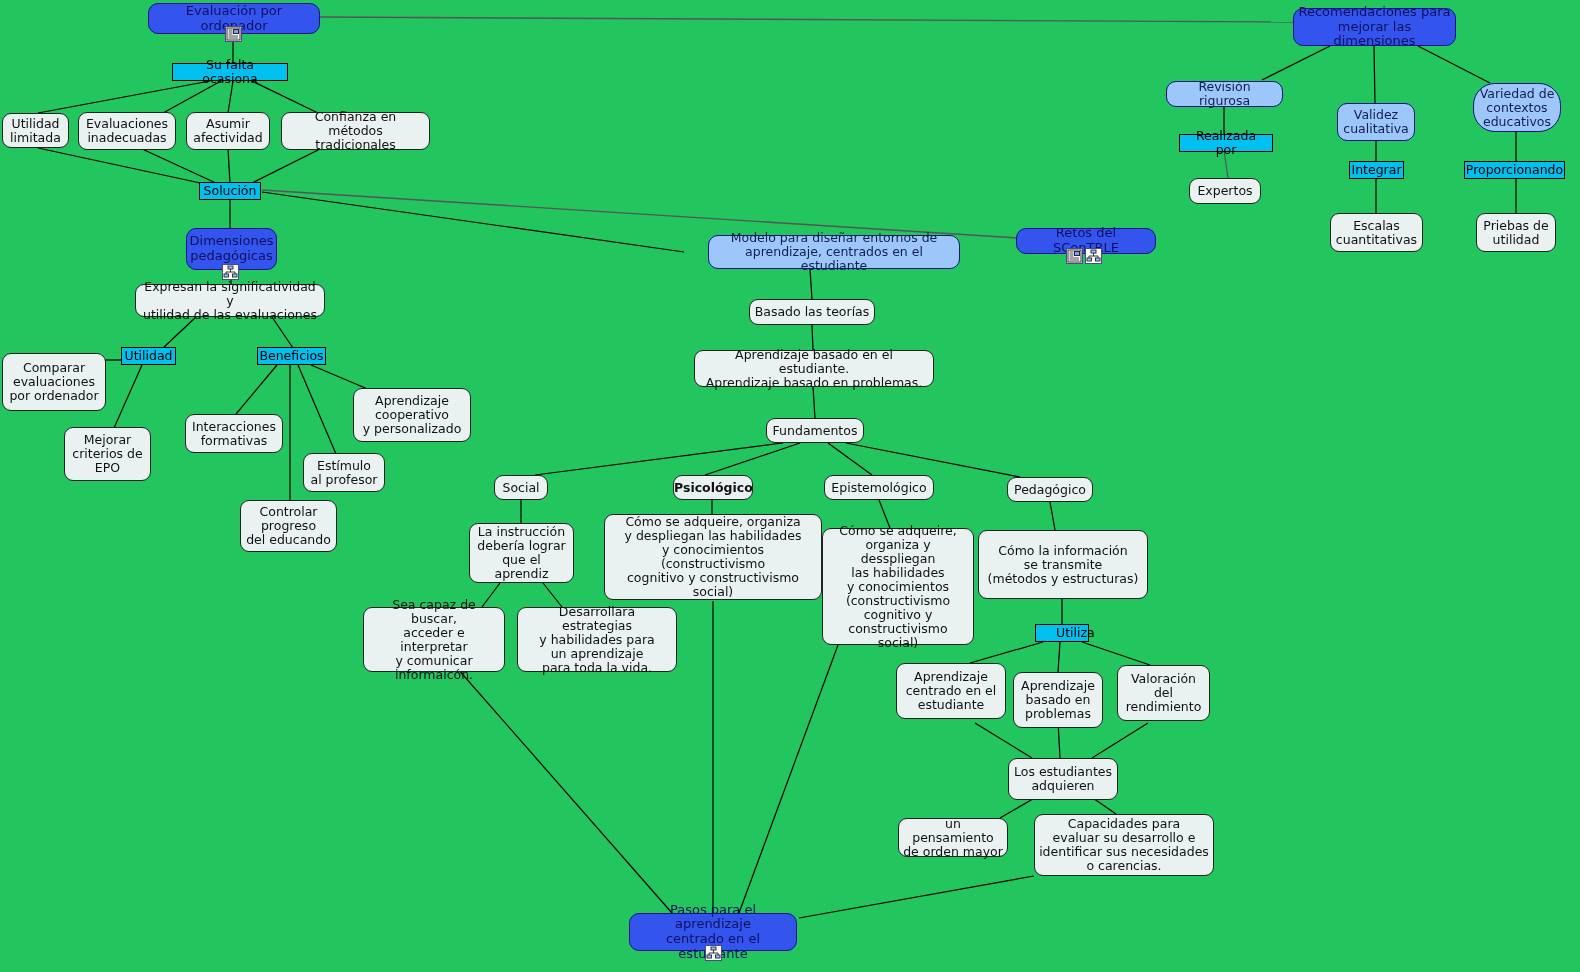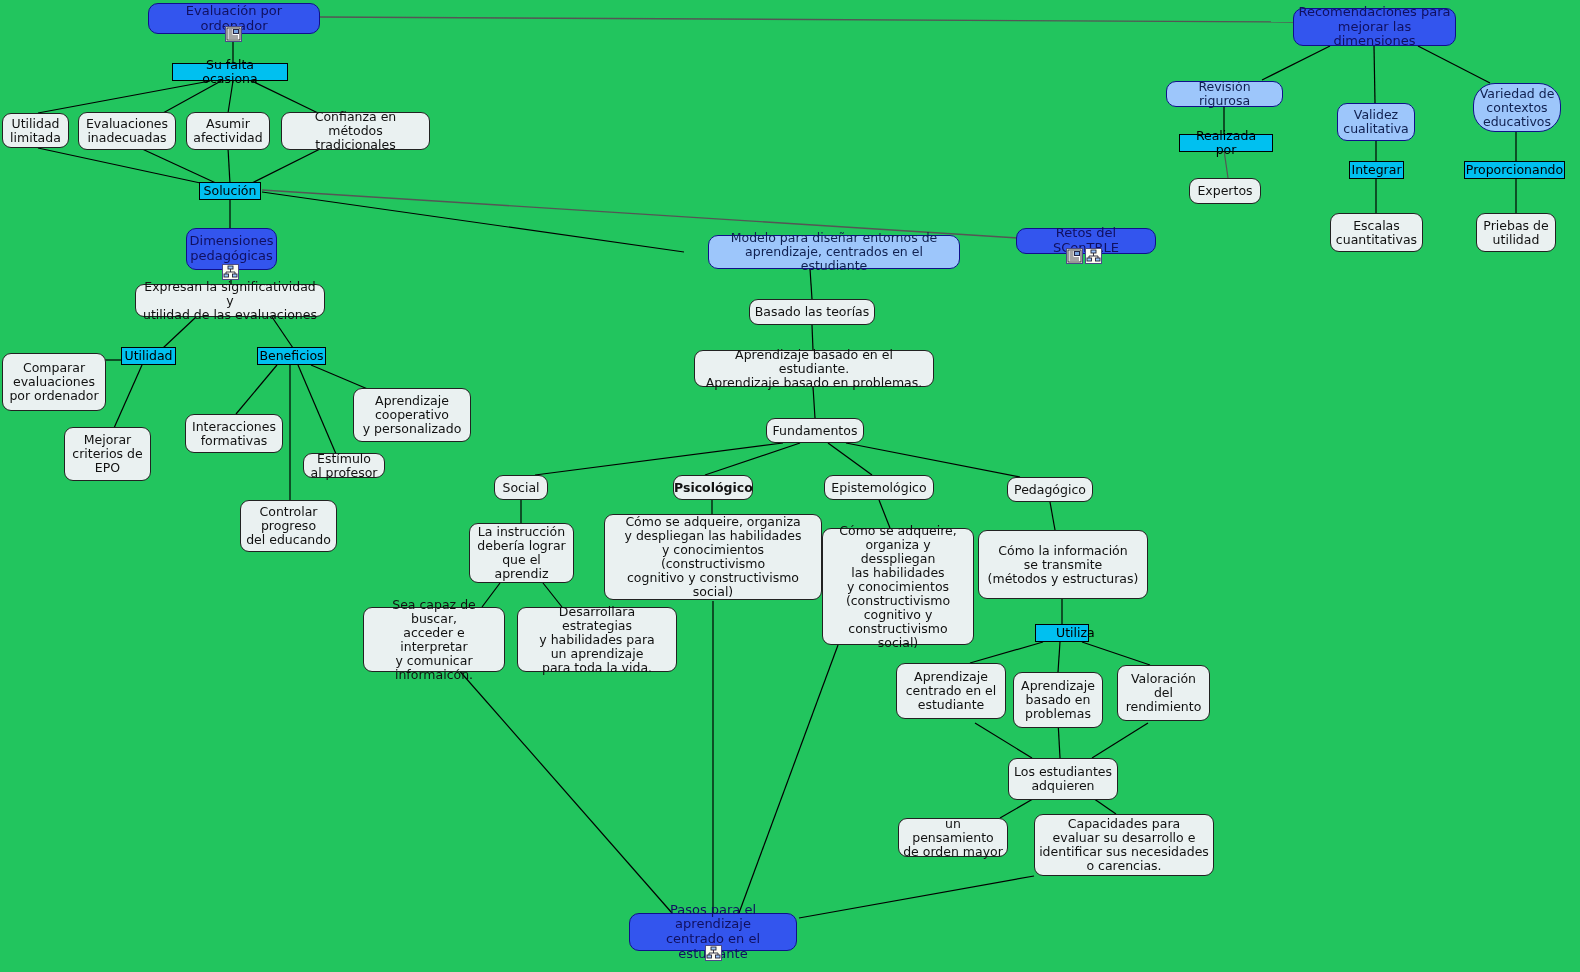--- a/index.html
+++ b/index.html
@@ -208,21 +208,21 @@
   </div>
   <div class="node concept" style="left:185px;top:414px;width:98px;height:39px;">
     <span style="white-space:pre-line">Interacciones
 formativas</span>
   </div>
   <div class="node concept" style="left:353px;top:388px;width:118px;height:54px;">
     <span style="white-space:pre-line">Aprendizaje
 cooperativo
 y personalizado</span>
   </div>
-  <div class="node concept" style="left:303px;top:453px;width:82px;height:25px;">
+  <div class="node concept" style="left:303px;top:453px;width:82px;height:39px;">
     <span style="white-space:pre-line">Estímulo
 al profesor</span>
   </div>
   <div class="node concept" style="left:240px;top:500px;width:97px;height:52px;">
     <span style="white-space:pre-line">Controlar
 progreso
 del educando</span>
   </div>
 
   <div class="node root" style="left:1293px;top:8px;width:163px;height:38px;">

